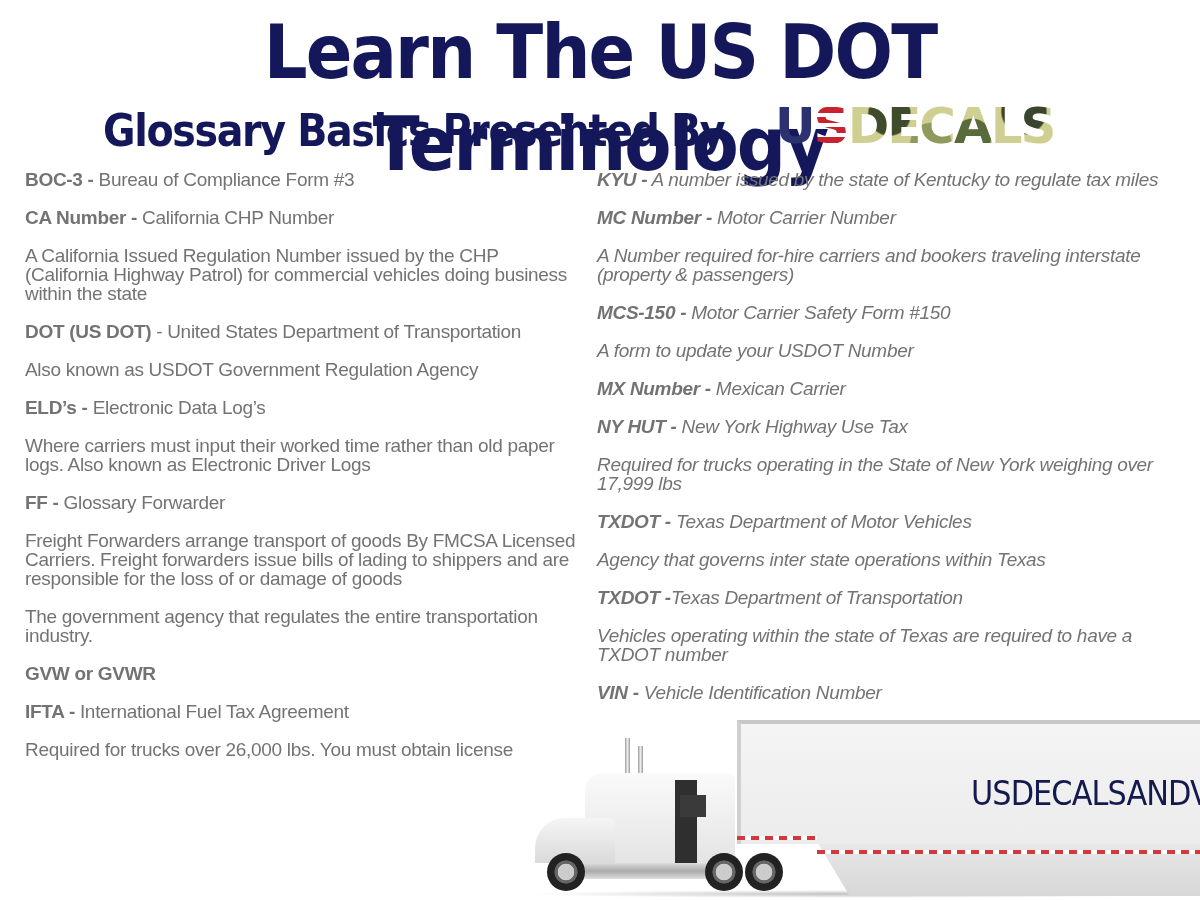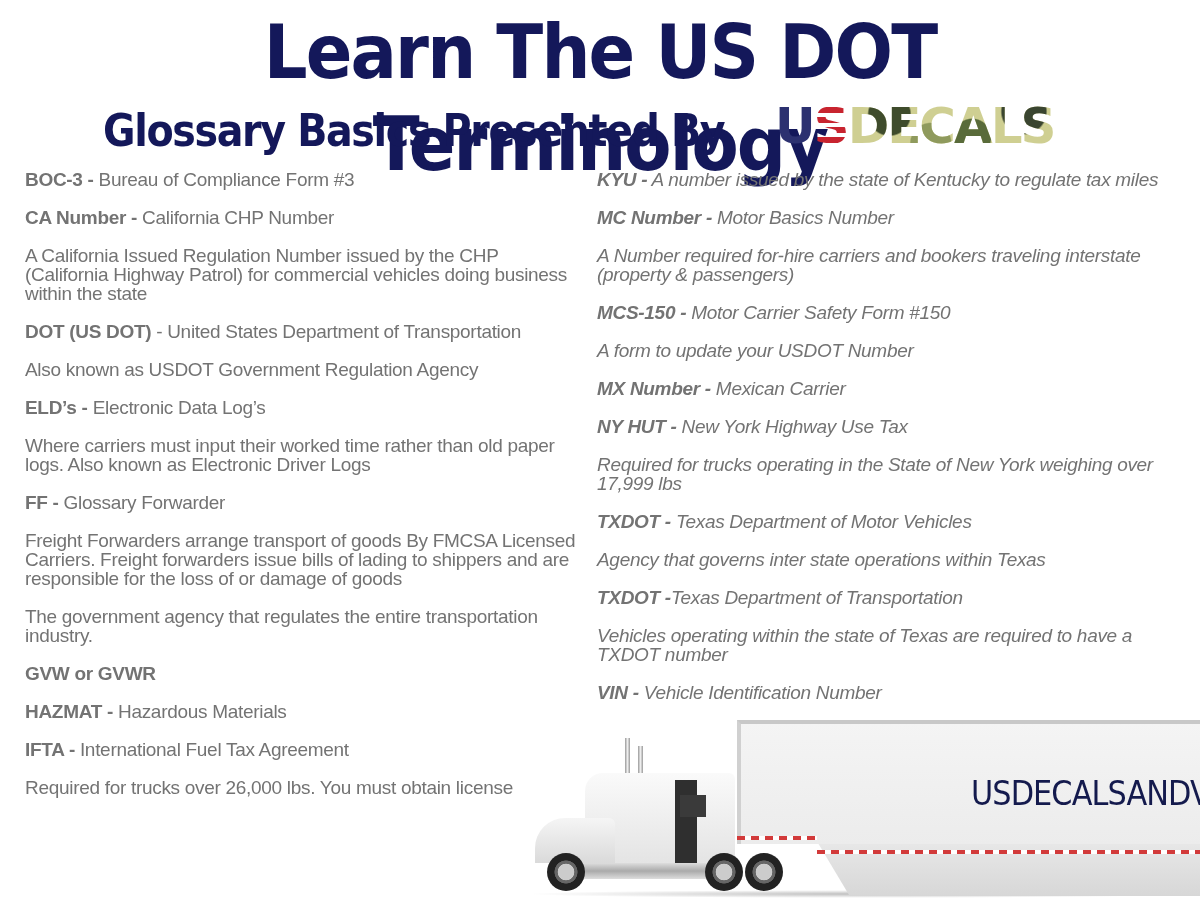--- a/index.html
+++ b/index.html
@@ -87,28 +87,27 @@
   <div class="entry"><b>CA Number -</b><span> California CHP Number</span></div>
   <div class="entry"><b></b><span>A California Issued Regulation Number issued by the CHP (California Highway Patrol) for commercial vehicles doing business within the state</span></div>
   <div class="entry"><b>DOT (US DOT)</b><span> - United States Department of Transportation</span></div>
   <div class="entry"><b></b><span>Also known as USDOT Government Regulation Agency</span></div>
   <div class="entry"><b>ELD’s -</b><span> Electronic Data Log’s</span></div>
   <div class="entry"><b></b><span>Where carriers must input their worked time rather than old paper logs. Also known as Electronic Driver Logs</span></div>
   <div class="entry"><b>FF -</b><span> Glossary Forwarder</span></div>
   <div class="entry"><b></b><span>Freight Forwarders arrange transport of goods By FMCSA Licensed Carriers. Freight forwarders issue bills of lading to shippers and are responsible for the loss of or damage of goods</span></div>
   <div class="entry"><b></b><span>The government agency that regulates the entire transportation industry.</span></div>
   <div class="entry"><b>GVW or GVWR</b><span></span></div>
-  <div class="entry"><b>HAZMAT -</b><span> Hazardous Materials</span></div>
   <div class="entry"><b>IFTA -</b><span> International Fuel Tax Agreement</span></div>
   <div class="entry"><b></b><span>Required for trucks over 26,000 lbs. You must obtain license</span></div>
 </div>
 
 <div class="col right">
   <div class="entry"><b>KYU -</b><span> A number issued by the state of Kentucky to regulate tax miles</span></div>
-  <div class="entry"><b>MC Number -</b><span> Motor Basics Number</span></div>
+  <div class="entry"><b>MC Number -</b><span> Motor Carrier Number</span></div>
   <div class="entry"><b></b><span>A Number required for-hire carriers and bookers traveling interstate (property &amp; passengers)</span></div>
   <div class="entry"><b>MCS-150 -</b><span> Motor Carrier Safety Form #150</span></div>
   <div class="entry"><b></b><span>A form to update your USDOT Number</span></div>
   <div class="entry"><b>MX Number -</b><span> Mexican Carrier</span></div>
   <div class="entry"><b>NY HUT -</b><span> New York Highway Use Tax</span></div>
   <div class="entry"><b></b><span>Required for trucks operating in the State of New York weighing over 17,999 lbs</span></div>
   <div class="entry"><b>TXDOT -</b><span> Texas Department of Motor Vehicles</span></div>
   <div class="entry"><b></b><span>Agency that governs inter state operations within Texas</span></div>
   <div class="entry"><b>TXDOT -</b><span>Texas Department of Transportation</span></div>
   <div class="entry"><b></b><span>Vehicles operating within the state of Texas are required to have a TXDOT number</span></div>

